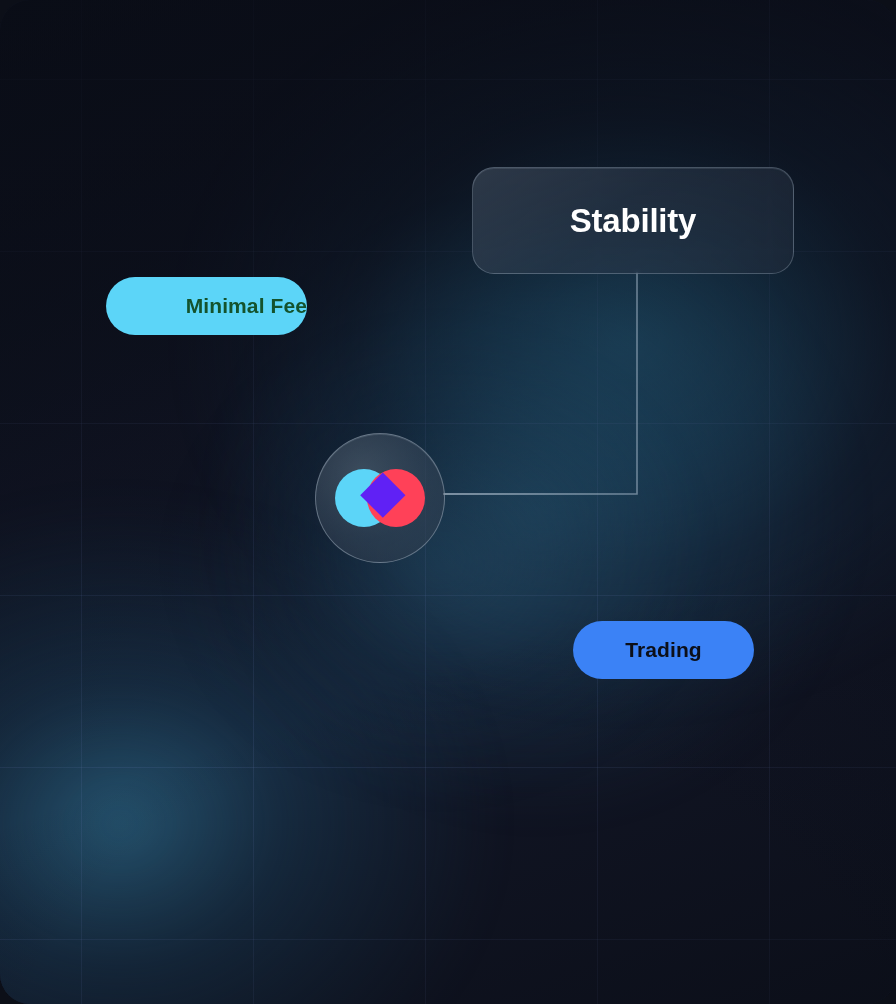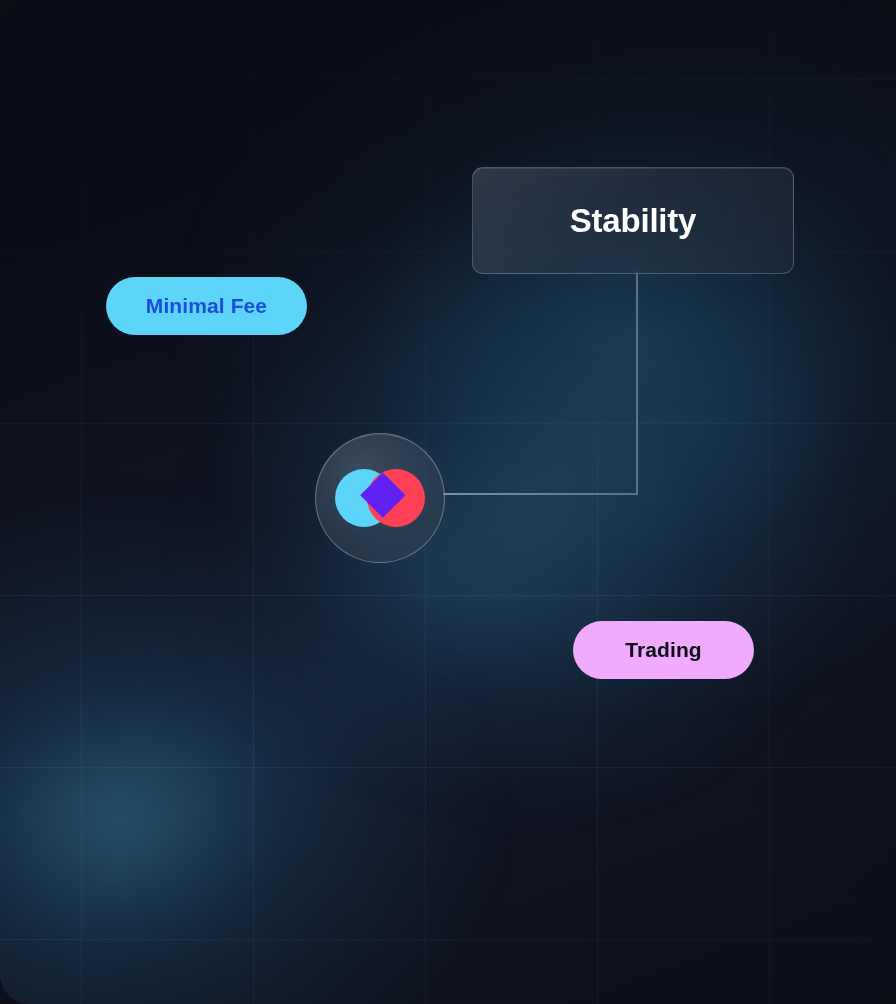--- a/index.html
+++ b/index.html
@@ -102,21 +102,21 @@
     position: absolute;
     inset: 0;
   }
 
   
   .card {
     position: absolute;
     display: flex;
     align-items: center;
     justify-content: center;
-    border-radius: 11px;
+    border-radius: 22px;
     border: 1px solid rgba(176,192,210,0.30);
     background: linear-gradient(138deg, rgba(78,92,110,0.50) 0%, rgba(52,64,82,0.44) 45%, rgba(40,50,66,0.40) 100%);
     box-shadow: inset 0 1px 0 rgba(224,234,244,0.10);
     backdrop-filter: blur(2px);
     color: #ffffff;
     font-weight: 700;
     font-size: 33px;
     letter-spacing: -0.2px;
   }
   #card-stability {
@@ -200,25 +200,25 @@
     </defs>
     <path d="M 443 494 L 637 494 L 637 272" fill="none" stroke="url(#connGradH)" stroke-width="1.6"></path>
     <path d="M 376 561 L 376 731" fill="none" stroke="url(#connGradV)" stroke-width="1.8"></path>
   </svg>
 
   <div class="card" id="card-stability" style="left: 472px; top: 167px; width: 320px; height: 105px; color: rgb(255, 255, 255);">
     <span>Stability</span>
   </div>
 
 
-  <div class="pill" id="pill-minimal-fee" style="left: 106px; top: 277px; width: 201px; height: 58px; background: rgb(92, 213, 248); color: #1d4ed8;">
+  <div class="pill" id="pill-minimal-fee" style="left: 106px; top: 277px; width: 201px; height: 58px; background: rgb(92, 213, 248); color: #14532d; justify-content: flex-end;">
     <span>Minimal Fee</span>
   </div>
 
-  <div class="pill" id="pill-trading" style="left: 573px; top: 621px; width: 181px; height: 58px; background: #f0abfc; color: rgb(12, 15, 24);">
+  <div class="pill" id="pill-trading" style="left: 573px; top: 621px; width: 181px; height: 58px; background: #3b82f6; color: rgb(12, 15, 24);">
     <span>Trading</span>
   </div>
 
   <div id="hub-node" style="left: 315px; top: 433px; width: 128px; height: 128px;">
     <svg id="hub-logo" width="92" height="60" viewBox="0 0 92 60">
       <circle cx="30" cy="30" r="29" fill="#5CD5F8"></circle>
       <circle cx="62" cy="30" r="29" fill="#FF4158"></circle>
       <rect x="30" y="10" width="32" height="32" fill="#6021F5" transform="rotate(45 46 30)"></rect>
     </svg>
   </div>

